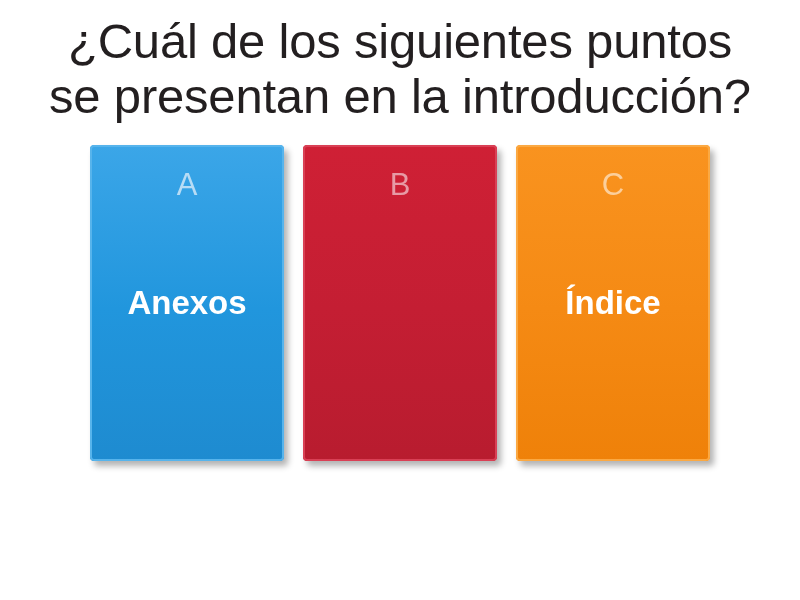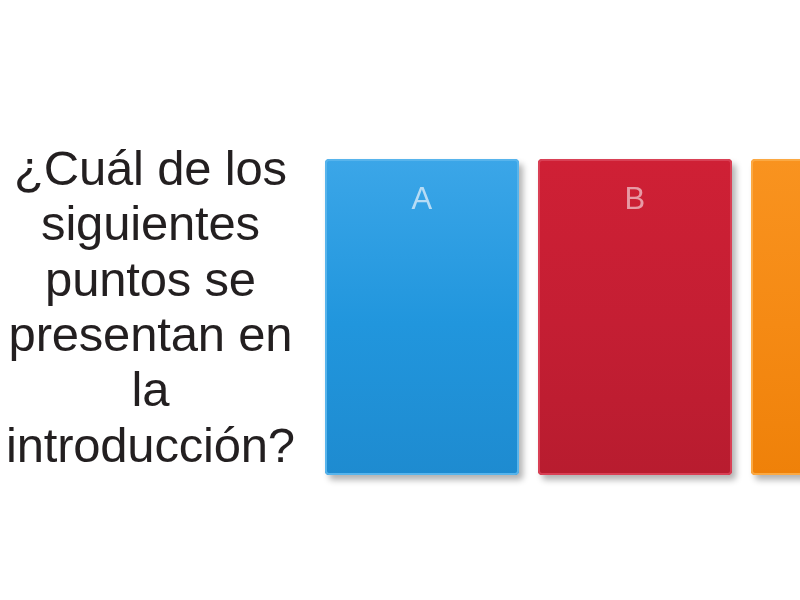--- a/index.html
+++ b/index.html
@@ -10,25 +10,24 @@
     width: 800px;
     height: 600px;
     background: #ffffff;
     font-family: "Liberation Sans", sans-serif;
     overflow: hidden;
   }
   .quiz-root {
     width: 800px;
     height: 600px;
     display: flex;
-    flex-direction: row;
+    flex-direction: column;
     align-items: center;
     box-sizing: border-box;
     padding-top: 14px;
-    gap: 24px;
   }
   .question {
     width: 740px;
     text-align: center;
     font-size: 49px;
     line-height: 1.13;
     color: #231f20;
     font-weight: 400;
     letter-spacing: -0.2px;
     margin: 0;
@@ -105,26 +104,28 @@
 
 <div class="quiz-root">
 
   <div class="question">¿Cuál de los siguientes puntos se presentan en la introducción?</div>
 
   <div class="answers">
 
     <div class="answer-card card-a">
       <div class="inner-border"></div>
       <div class="answer-letter">A</div>
+      <div class="answer-text">Anexos</div>
     </div>
 
     <div class="answer-card card-b">
       <div class="inner-border"></div>
       <div class="answer-letter">B</div>
     </div>
 
     <div class="answer-card card-c">
       <div class="inner-border"></div>
       <div class="answer-letter">C</div>
+      <div class="answer-text">Índice</div>
     </div>
 
   </div>
 </div>
 
 </body></html>

